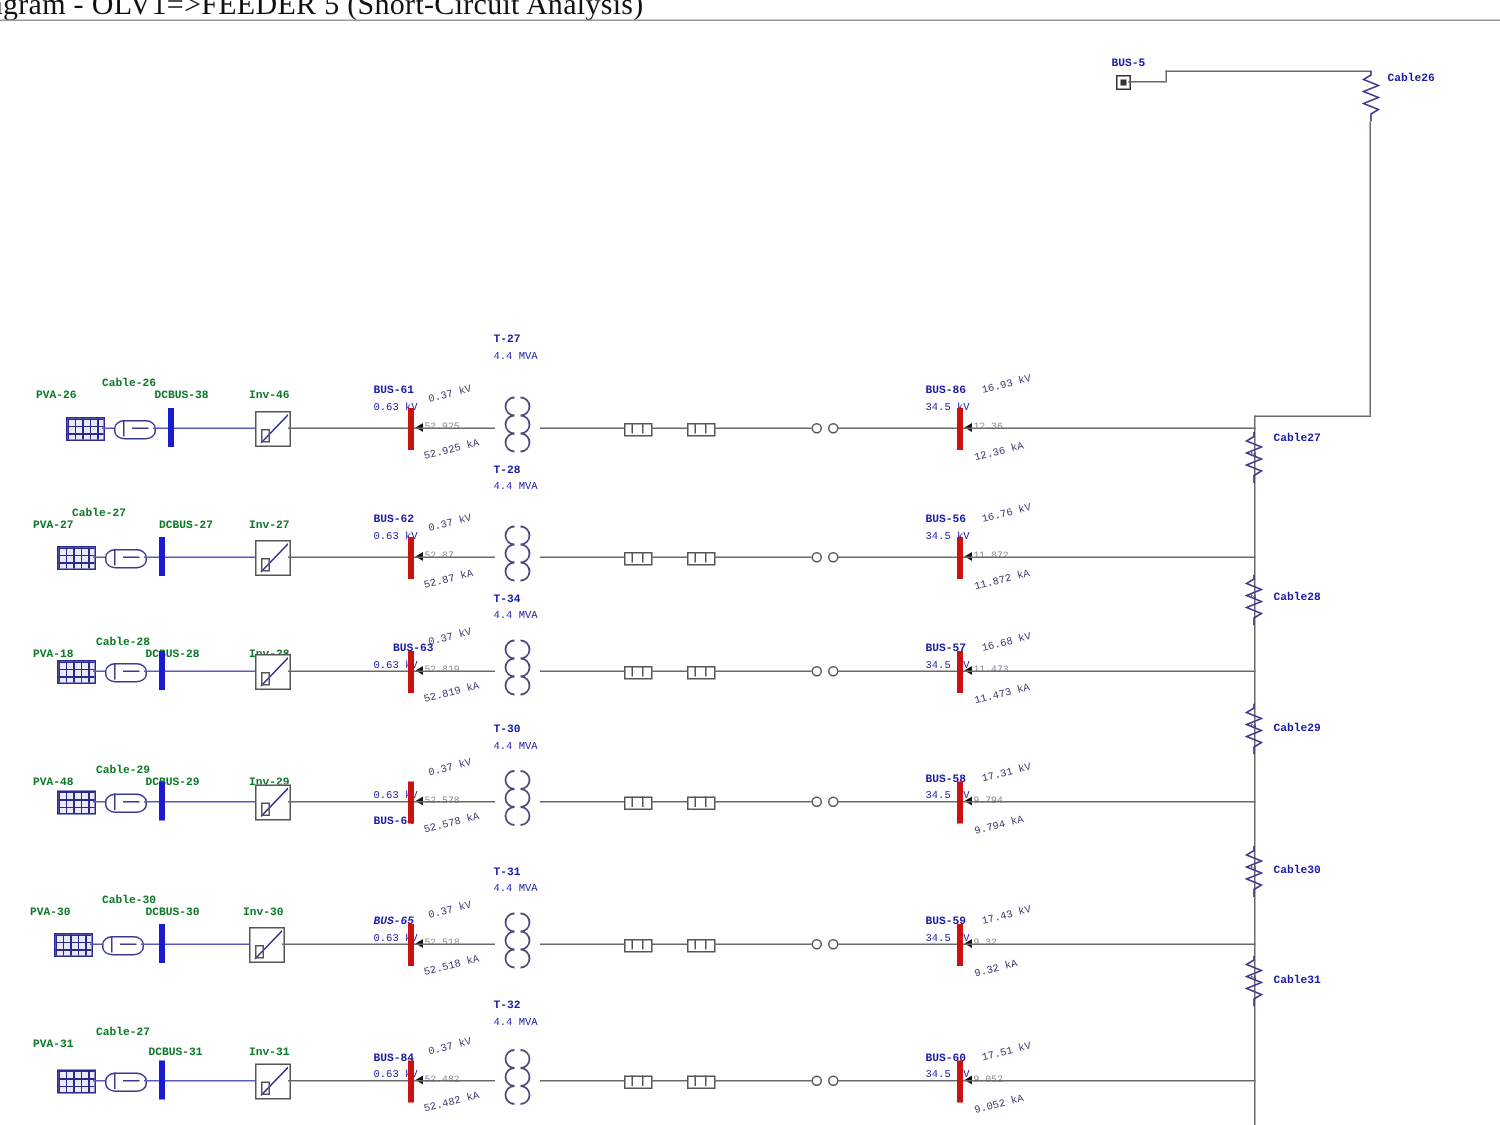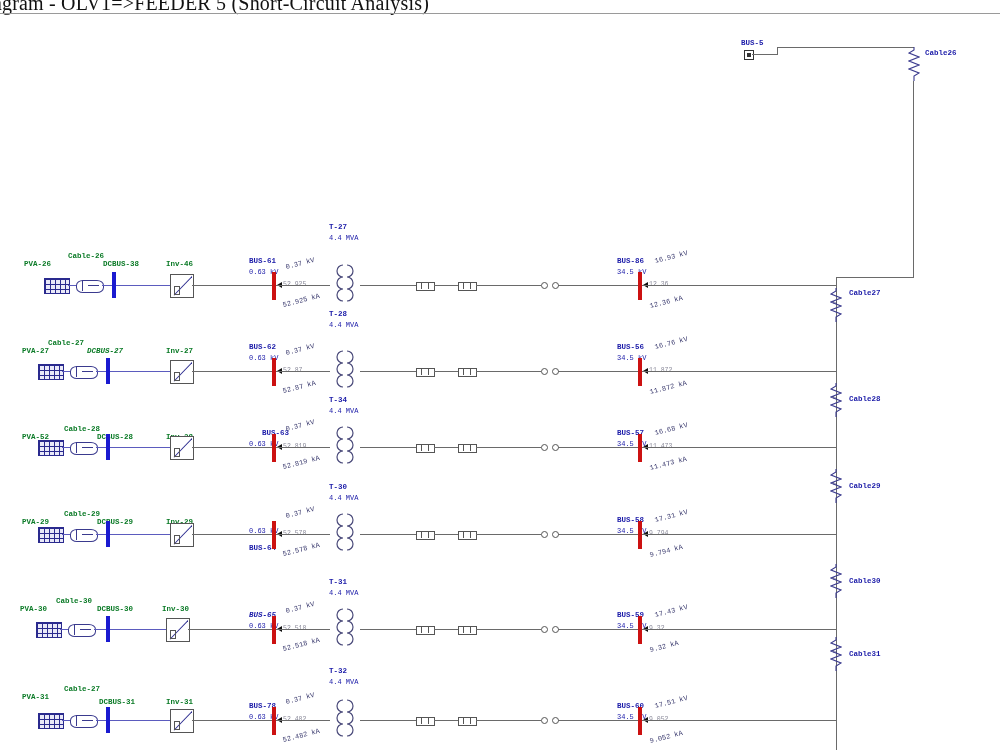--- a/index.html
+++ b/index.html
@@ -189,21 +189,21 @@
     <div class="arrow" style="left:643px;top:282px;"></div>
     <div class="lbl lbl-flow" style="left:649px;top:282px;">12.36</div>
     <div class="lbl lbl-rot" style="left:655px;top:258px;">16.93 kV</div>
     <div class="lbl lbl-rot" style="left:650px;top:303px;">12.36 kA</div>
     <div class="wire h" style="left:642px;top:285px;width:195px;"></div>
   </div>
 
   <div>
     <div class="lbl lbl-green" style="left:22px;top:348px;">PVA-27</div>
     <div class="lbl lbl-green" style="left:48px;top:340px;text-align:center;">Cable-27</div>
-    <div class="lbl lbl-green" style="left:87px;top:348px;font-style:italic;">DCBUS-27</div>
+    <div class="lbl lbl-green" style="left:106px;top:348px;">DCBUS-27</div>
     <div class="lbl lbl-green" style="left:166px;top:348px;">Inv-27</div>
 
     <div class="pv" style="left:38px;top:364px;"></div>
     <div class="wire-blue" style="left:62px;top:371px;width:8px;"></div>
     <div class="cyl" style="left:70px;top:366px;"></div>
     <div class="wire-blue" style="left:96px;top:371px;width:10px;"></div>
     <div class="bus-blue" style="left:106px;top:358px;height:26px;"></div>
     <div class="wire-blue" style="left:110px;top:371px;width:60px;"></div>
     <div class="inv" style="left:170px;top:360px;">
         <div class="diag"></div>
@@ -241,21 +241,21 @@
     <div class="lbl lbl-kv" style="left:617px;top:355px;">34.5 kV</div>
     <div class="bus-red" style="left:638px;top:358px;height:28px;"></div>
     <div class="arrow" style="left:643px;top:368px;"></div>
     <div class="lbl lbl-flow" style="left:649px;top:368px;">11.872</div>
     <div class="lbl lbl-rot" style="left:655px;top:344px;">16.76 kV</div>
     <div class="lbl lbl-rot" style="left:650px;top:389px;">11.872 kA</div>
     <div class="wire h" style="left:642px;top:371px;width:195px;"></div>
   </div>
 
   <div>
-    <div class="lbl lbl-green" style="left:22px;top:434px;">PVA-52</div>
+    <div class="lbl lbl-green" style="left:22px;top:434px;">PVA-18</div>
     <div class="lbl lbl-green" style="left:64px;top:426px;">Cable-28</div>
     <div class="lbl lbl-green" style="left:97px;top:434px;">DCBUS-28</div>
     <div class="lbl lbl-green" style="left:166px;top:434px;">Inv-28</div>
 
     <div class="pv" style="left:38px;top:440px;"></div>
     <div class="wire-blue" style="left:62px;top:447px;width:8px;"></div>
     <div class="cyl" style="left:70px;top:442px;"></div>
     <div class="wire-blue" style="left:96px;top:447px;width:10px;"></div>
     <div class="bus-blue" style="left:106px;top:434px;height:26px;"></div>
     <div class="wire-blue" style="left:110px;top:447px;width:60px;"></div>
@@ -295,21 +295,21 @@
     <div class="lbl lbl-kv" style="left:617px;top:441px;">34.5 kV</div>
     <div class="bus-red" style="left:638px;top:434px;height:28px;"></div>
     <div class="arrow" style="left:643px;top:444px;"></div>
     <div class="lbl lbl-flow" style="left:649px;top:444px;">11.473</div>
     <div class="lbl lbl-rot" style="left:655px;top:430px;">16.68 kV</div>
     <div class="lbl lbl-rot" style="left:650px;top:465px;">11.473 kA</div>
     <div class="wire h" style="left:642px;top:447px;width:195px;"></div>
   </div>
 
   <div>
-    <div class="lbl lbl-green" style="left:22px;top:519px;">PVA-29</div>
+    <div class="lbl lbl-green" style="left:22px;top:519px;">PVA-48</div>
     <div class="lbl lbl-green" style="left:64px;top:511px;">Cable-29</div>
     <div class="lbl lbl-green" style="left:97px;top:519px;">DCBUS-29</div>
     <div class="lbl lbl-green" style="left:166px;top:519px;">Inv-29</div>
 
     <div class="pv" style="left:38px;top:527px;"></div>
     <div class="wire-blue" style="left:62px;top:534px;width:8px;"></div>
     <div class="cyl" style="left:70px;top:529px;"></div>
     <div class="wire-blue" style="left:96px;top:534px;width:10px;"></div>
     <div class="bus-blue" style="left:106px;top:521px;height:26px;"></div>
     <div class="wire-blue" style="left:110px;top:534px;width:60px;"></div>
@@ -350,21 +350,21 @@
     <div class="bus-red" style="left:638px;top:521px;height:28px;"></div>
     <div class="arrow" style="left:643px;top:531px;"></div>
     <div class="lbl lbl-flow" style="left:649px;top:531px;">9.794</div>
     <div class="lbl lbl-rot" style="left:655px;top:517px;">17.31 kV</div>
     <div class="lbl lbl-rot" style="left:650px;top:552px;">9.794 kA</div>
     <div class="wire h" style="left:642px;top:534px;width:195px;"></div>
   </div>
 
   <div>
     <div class="lbl lbl-green" style="left:20px;top:606px;">PVA-30</div>
-    <div class="lbl lbl-green" style="left:56px;top:598px;text-align:right;">Cable-30</div>
+    <div class="lbl lbl-green" style="left:68px;top:598px;text-align:right;">Cable-30</div>
     <div class="lbl lbl-green" style="left:97px;top:606px;">DCBUS-30</div>
     <div class="lbl lbl-green" style="left:162px;top:606px;">Inv-30</div>
 
     <div class="pv" style="left:36px;top:622px;"></div>
     <div class="wire-blue" style="left:60px;top:629px;width:8px;"></div>
     <div class="cyl" style="left:68px;top:624px;"></div>
     <div class="wire-blue" style="left:94px;top:629px;width:12px;"></div>
     <div class="bus-blue" style="left:106px;top:616px;height:26px;"></div>
     <div class="wire-blue" style="left:110px;top:629px;width:56px;"></div>
     <div class="inv" style="left:166px;top:618px;">
@@ -420,21 +420,21 @@
     <div class="cyl" style="left:70px;top:715px;"></div>
     <div class="wire-blue" style="left:96px;top:720px;width:10px;"></div>
     <div class="bus-blue" style="left:106px;top:707px;height:26px;"></div>
     <div class="wire-blue" style="left:110px;top:720px;width:60px;"></div>
     <div class="inv" style="left:170px;top:709px;">
         <div class="diag"></div>
         <div class="tick"></div>
       </div>
     <div class="wire h" style="left:192px;top:720px;width:80px;"></div>
 
-    <div class="lbl lbl-blue" style="left:249px;top:703px;">BUS-78</div>
+    <div class="lbl lbl-blue" style="left:249px;top:703px;">BUS-84</div>
     <div class="lbl lbl-kv" style="left:249px;top:714px;">0.63 kV</div>
     <div class="bus-red" style="left:272px;top:707px;height:28px;"></div>
     <div class="arrow" style="left:277px;top:717px;"></div>
     <div class="lbl lbl-flow" style="left:283px;top:717px;">52.482</div>
     <div class="lbl lbl-rot" style="left:286px;top:699px;">0.37 kV</div>
     <div class="lbl lbl-rot" style="left:283px;top:737px;">52.482 kA</div>
 
     <div class="wire h" style="left:276px;top:720px;width:54px;"></div>
     <div class="lbl lbl-blue" style="left:329px;top:668px;">T-32</div>
     <div class="lbl lbl-kv" style="left:329px;top:679px;">4.4 MVA</div>

